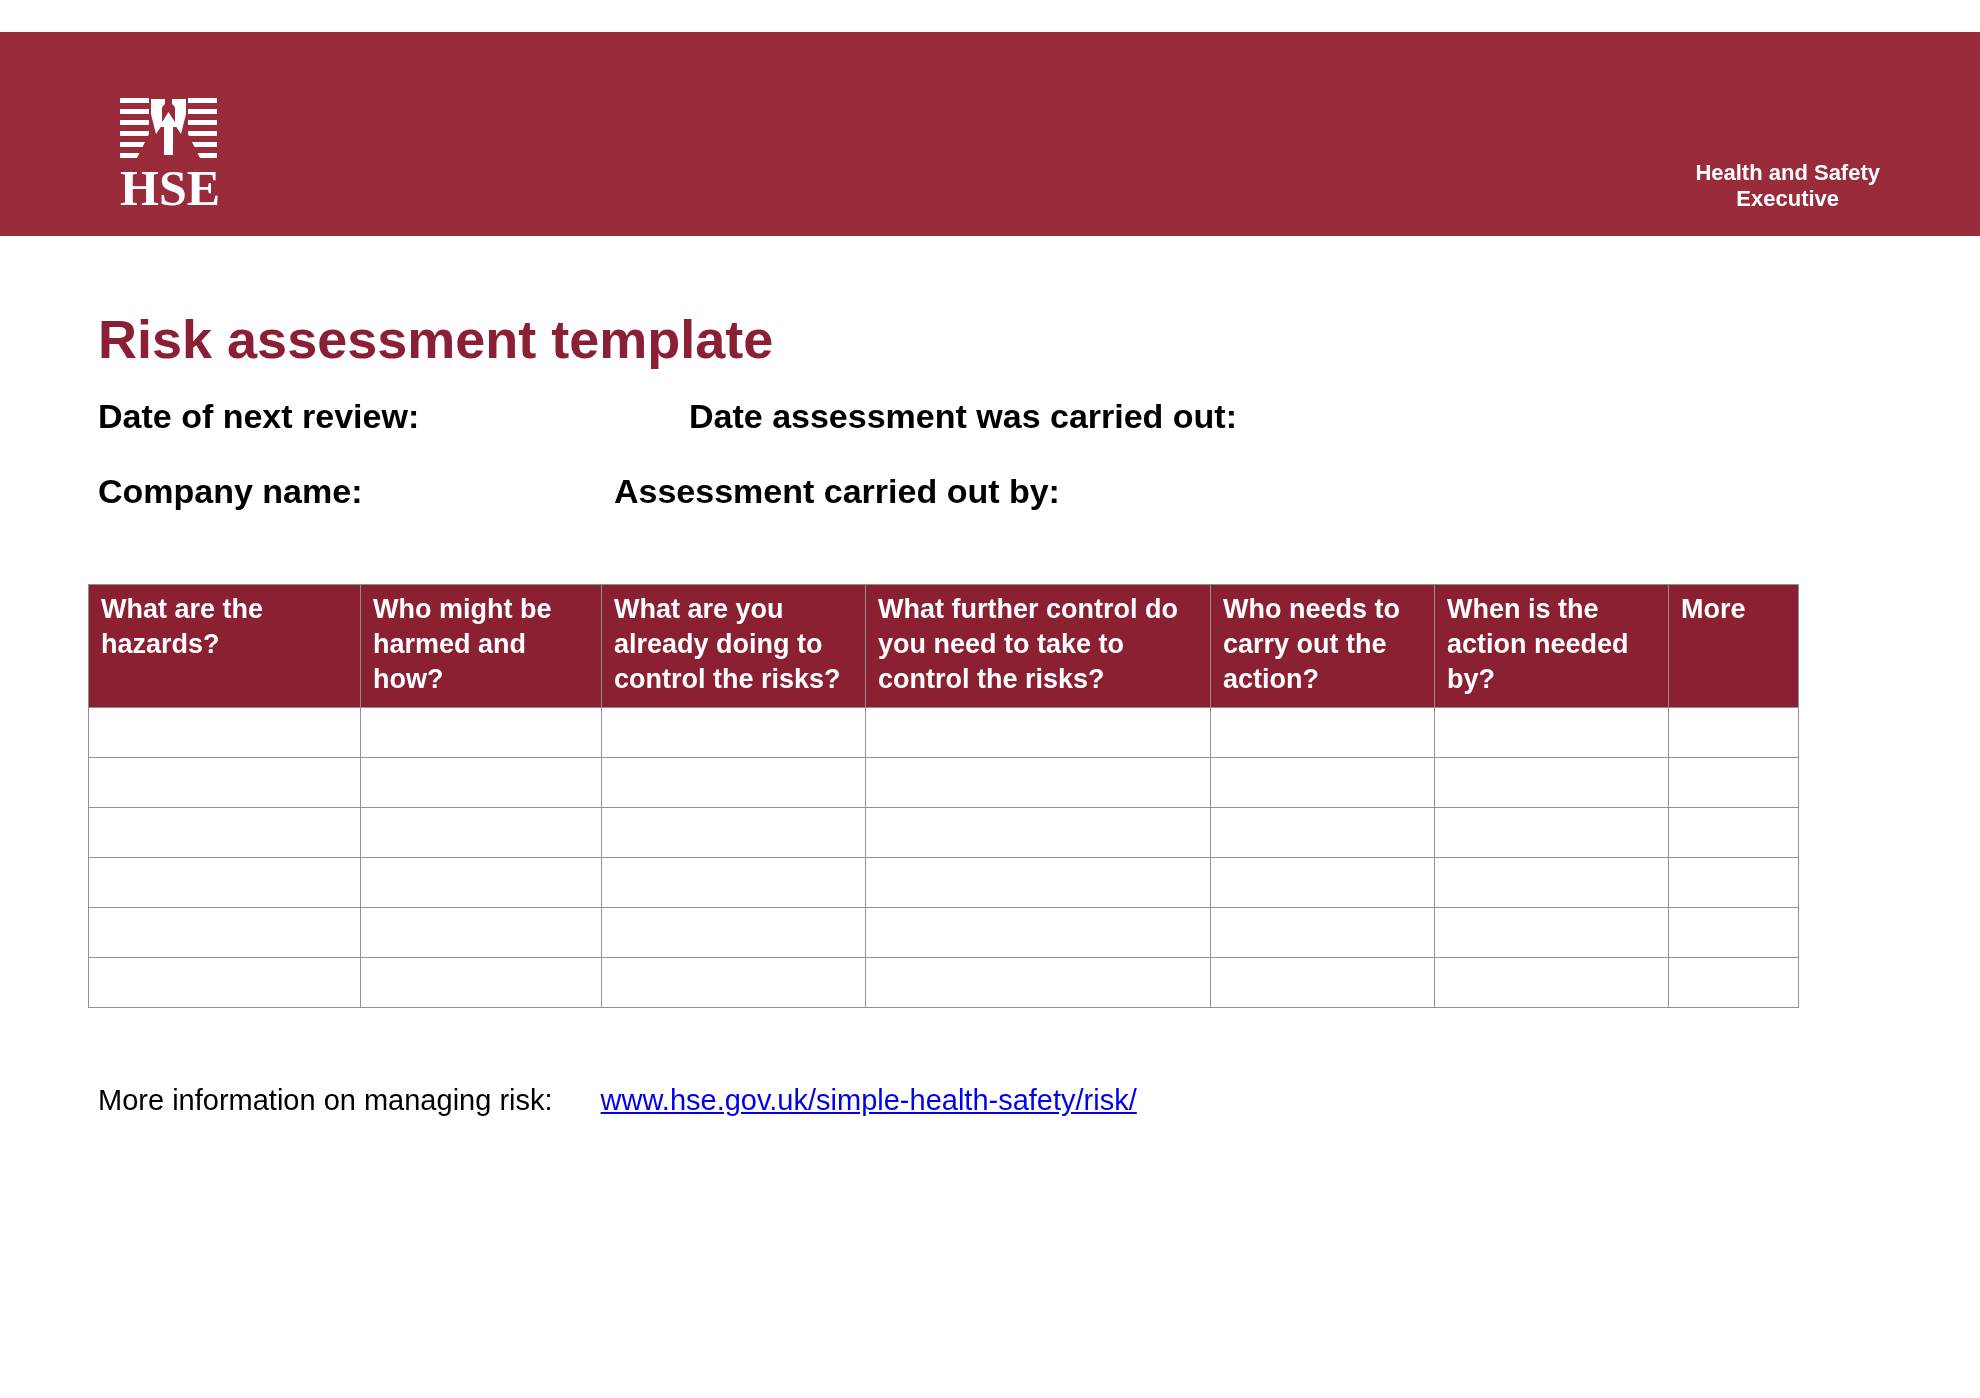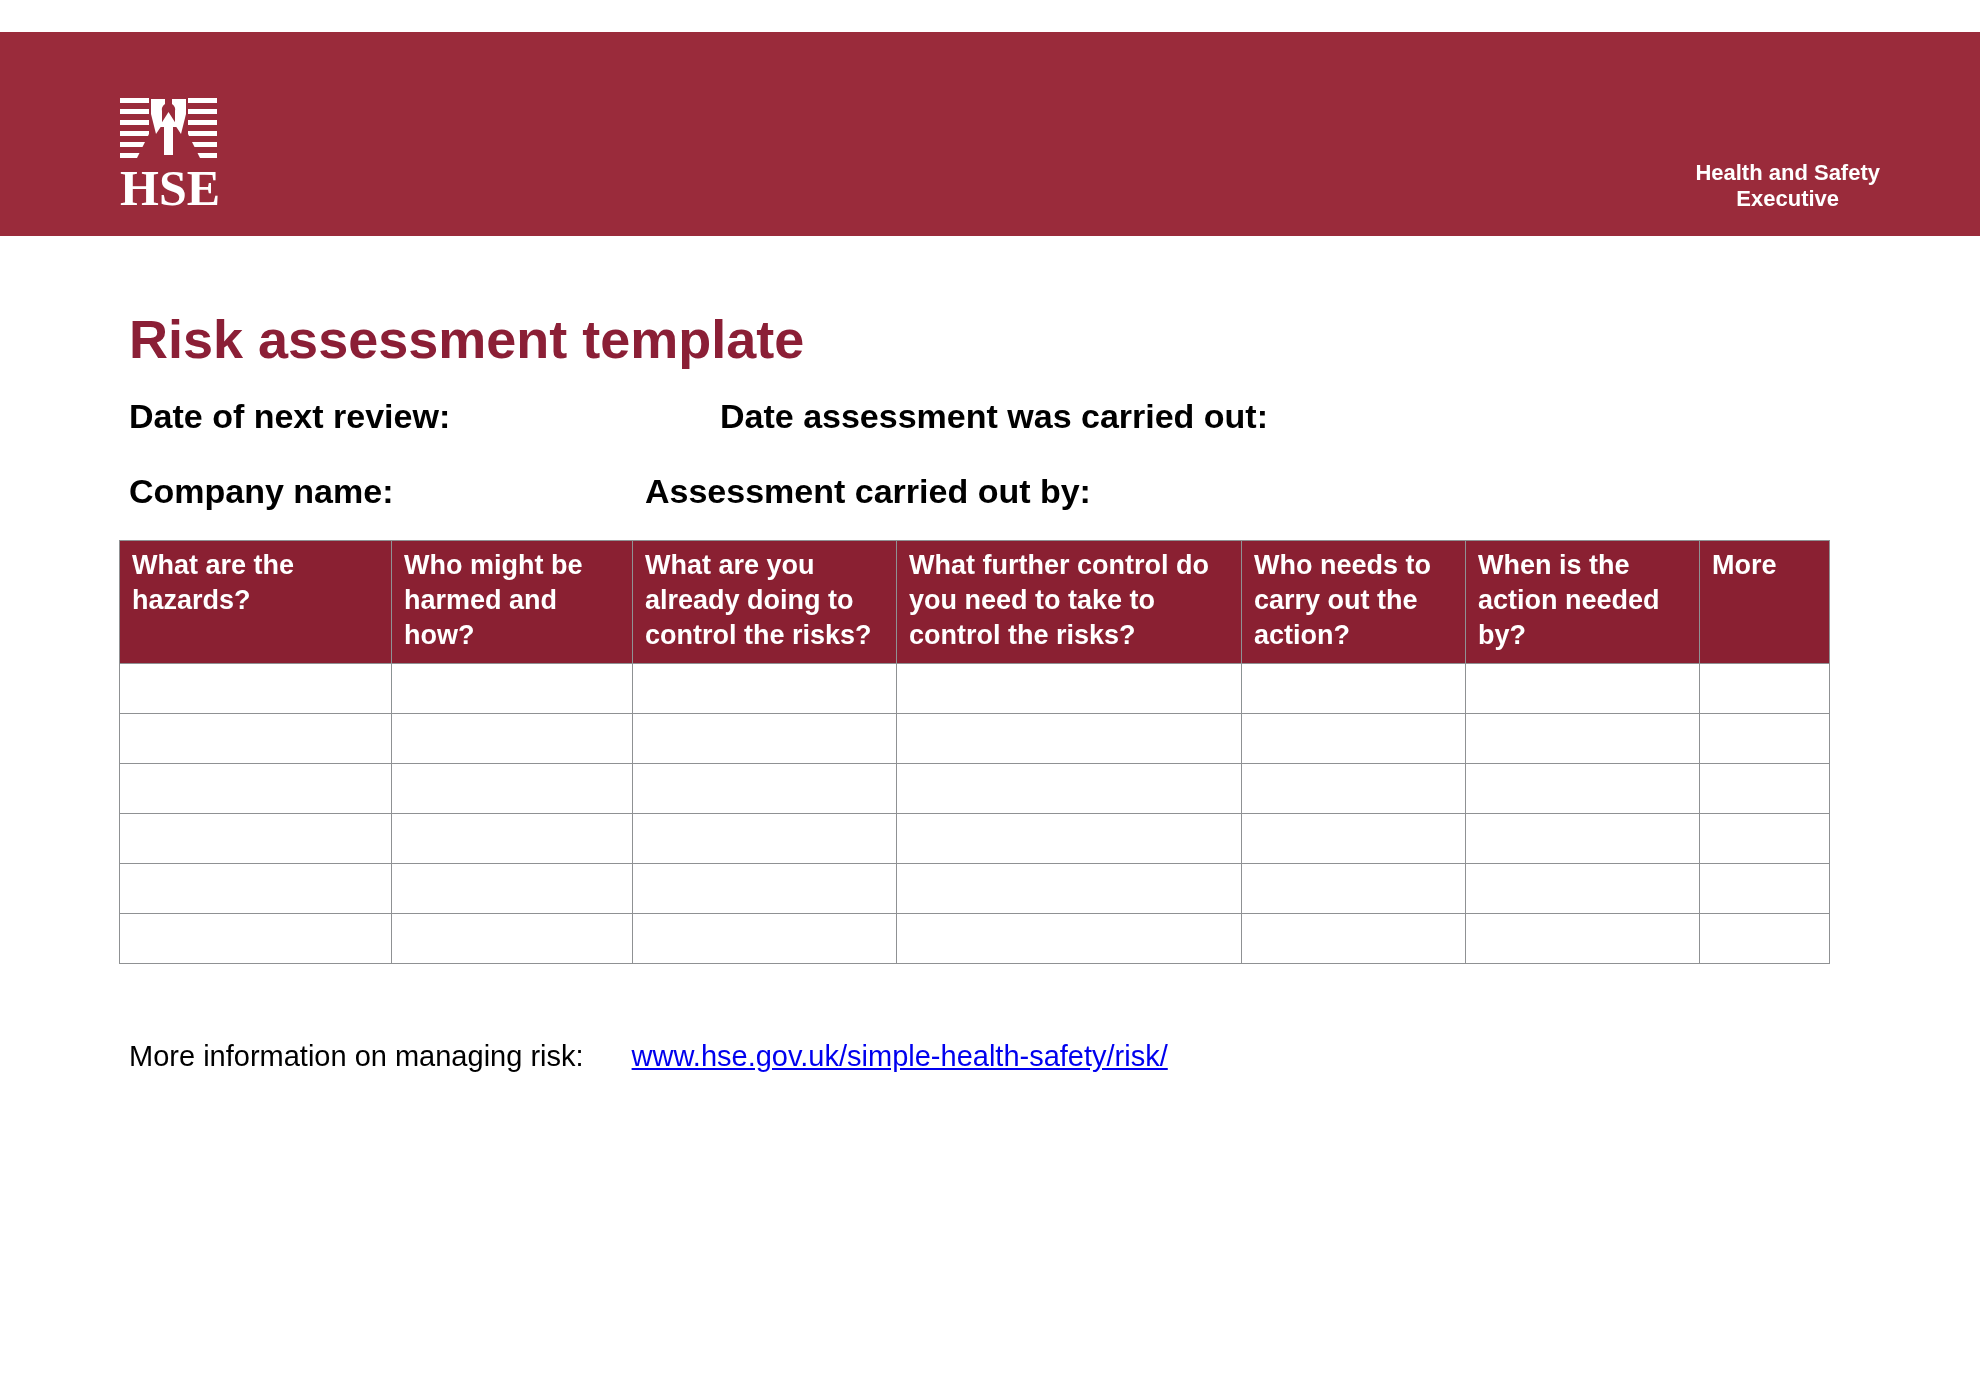--- a/index.html
+++ b/index.html
@@ -45,21 +45,21 @@
     color:#fff;
     font-weight:700;
     font-size:22px;
     line-height:26px;
     text-align:center;
   }
   
   .content{
     position:absolute;top:204px;left:0;
     width:1980px;
-    padding-left:119px;padding-right:110px;
+    padding-left:88px;padding-right:110px;
   }
   .doc-title{
     margin:104px 0 0 10px;
     font-size:54px;
     line-height:1.15;
     font-weight:700;
     color:var(--title,#8b1f36);
   }
   .field-row{
     margin-left:10px;
@@ -68,21 +68,21 @@
     line-height:41px;
     white-space:nowrap;
   }
   .field-row.first{margin-top:34px;}
   .field-row.second{margin-top:26px;}
   .field-row .f1{display:inline-block;}
   .field-row.first .f1{width:516px;}
   .field-row.second .f1{width:591px;}
   
   table.risk{
-    margin-top:28px;
+    margin-top:72px;
     border-collapse:collapse;
     width:1710px;
     table-layout:fixed;
   }
   table.risk th, table.risk td{
     border:1.5px solid var(--grid,#8f9193);
   }
   table.risk th{
     background:var(--table_header,#8a2032);
     color:#fff;

